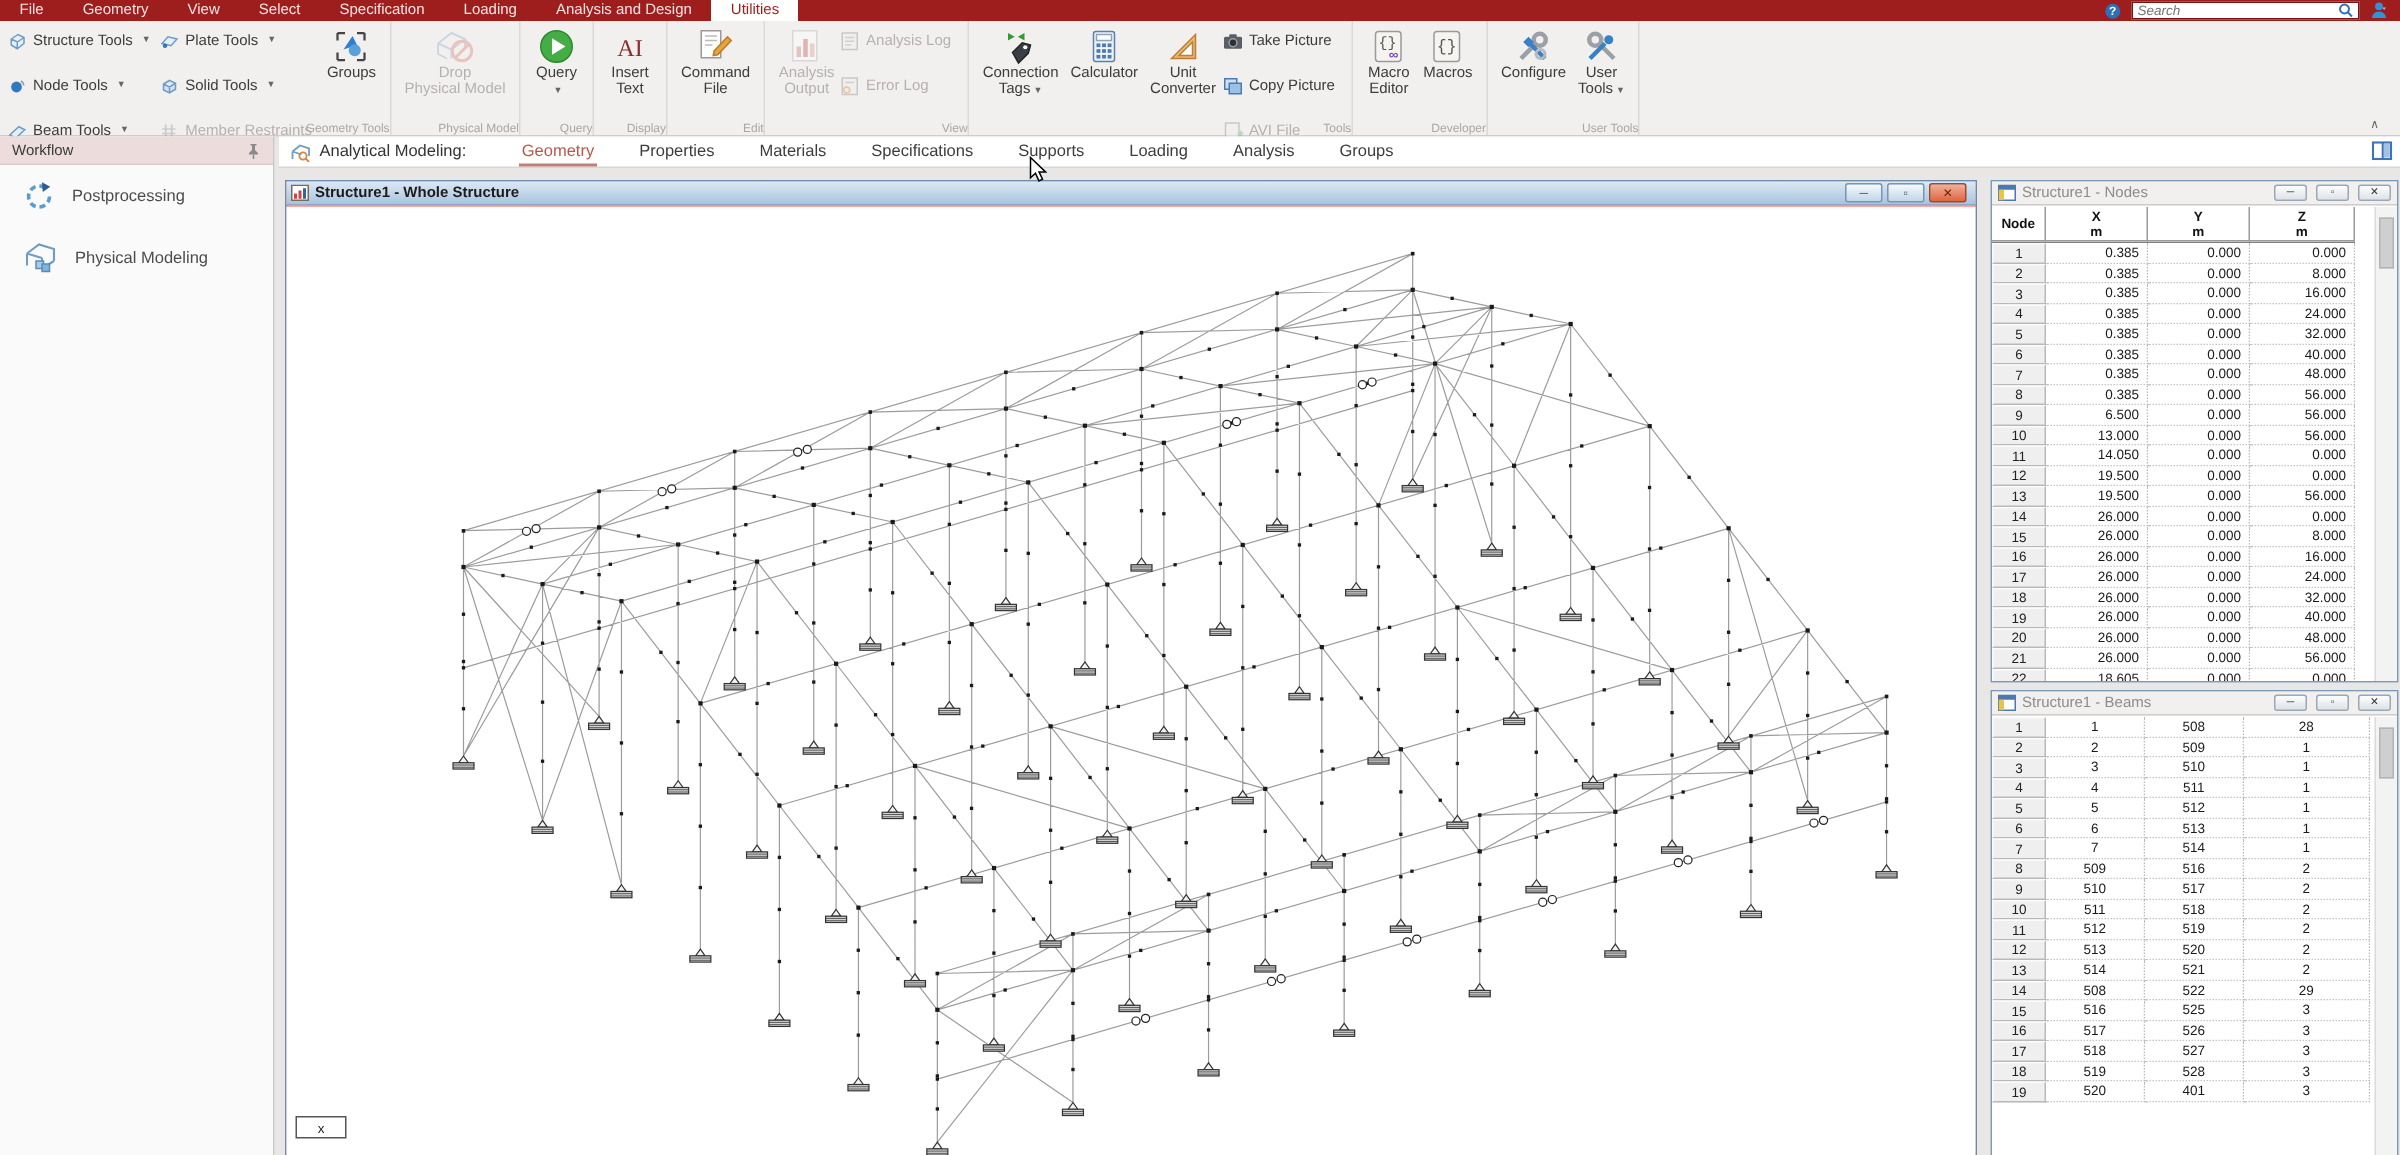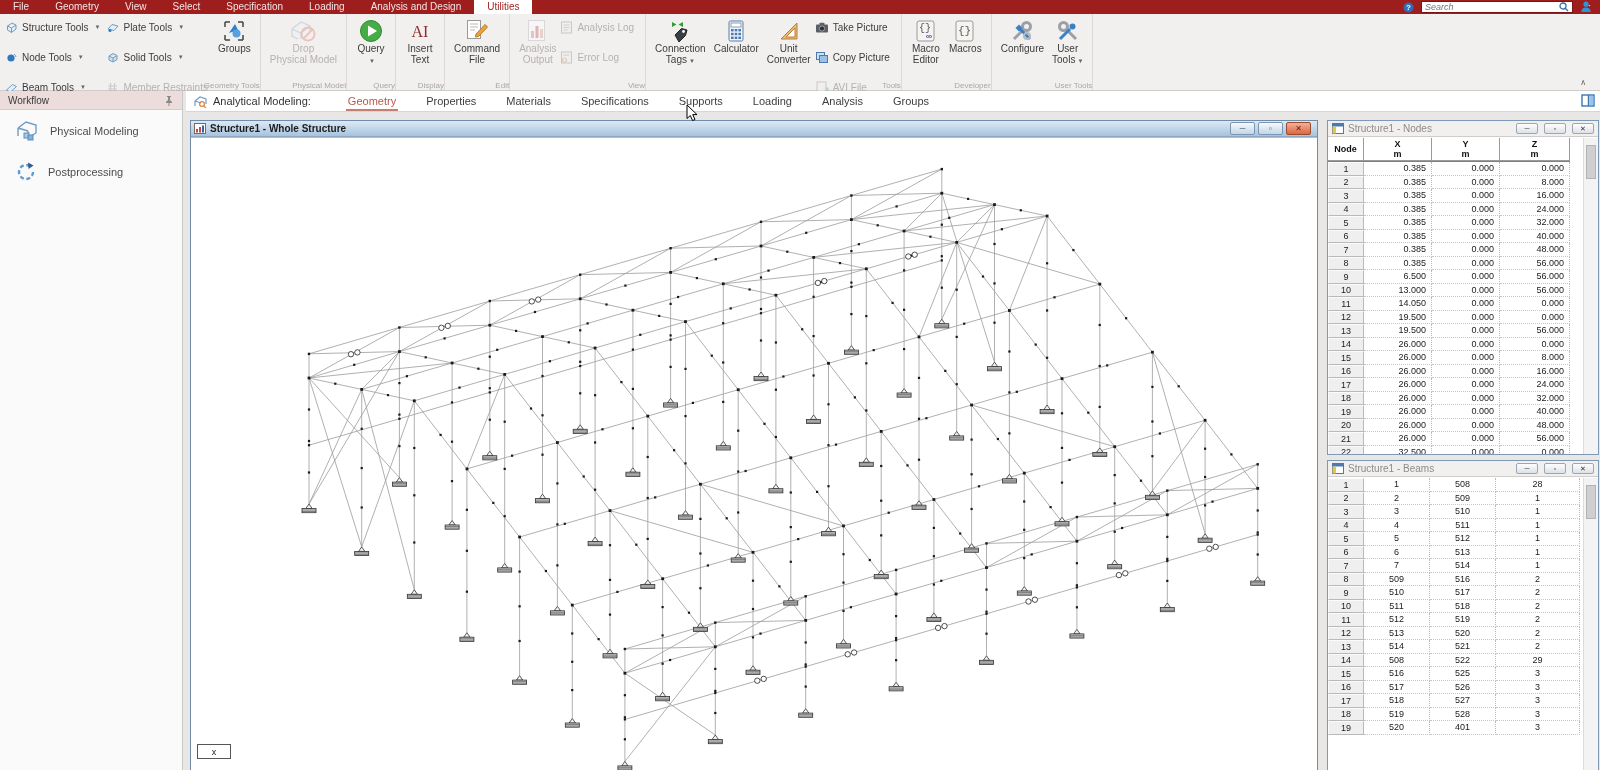--- a/index.html
+++ b/index.html
@@ -479,36 +479,36 @@
     <span class="wf-pin ic">
       <svg width="10" height="11">
           <path d="M3 1 h4 v1 h-1 v3 l2 2 v1 H2 v-1 l2-2 V2 H3 Z" fill="#8a8a8a"></path>
           <line x1="5" y1="8" x2="5" y2="11" stroke="#8a8a8a"></line>
         </svg>
     </span>
   </div>
   <div id="wf-items">
       <div class="wf-item">
         <span class="ic">
+          <svg width="22" height="22">
+            <path d="M18 11 a7 7 0 1 1 -4 -6.3" fill="none" stroke="#5b9bd5" stroke-width="2.4" stroke-dasharray="4 2.6"></path>
+            <path d="M13 1.5 L18.5 4.5 L13.5 8 Z" fill="#2f5b8f"></path>
+          </svg>
+        </span>
+        <span>Postprocessing</span>
+      </div>
+      <div class="wf-item">
+        <span class="ic">
           <svg width="24" height="21">
             <path d="M3 8 L11 2 L21 5 L21 13 M3 8 L3 16 M3 8 L13 11 M13 11 L13 18 M21 13 L13 18" fill="none" stroke="#6f9cc4" stroke-width="1.4"></path>
             <rect x="9" y="13" width="5" height="5" fill="#a9cbe8" stroke="#5b8cb8"></rect>
             <rect x="13" y="15" width="5" height="5" fill="#7fb3dd" stroke="#5b8cb8"></rect>
           </svg>
         </span>
         <span>Physical Modeling</span>
-      </div>
-      <div class="wf-item">
-        <span class="ic">
-          <svg width="22" height="22">
-            <path d="M18 11 a7 7 0 1 1 -4 -6.3" fill="none" stroke="#5b9bd5" stroke-width="2.4" stroke-dasharray="4 2.6"></path>
-            <path d="M13 1.5 L18.5 4.5 L13.5 8 Z" fill="#2f5b8f"></path>
-          </svg>
-        </span>
-        <span>Postprocessing</span>
       </div>
     </div>
 </div>
 
 <div class="modebar">
   <div class="mb-label">
     <span class="ic">
       <svg width="15" height="13">
           <path d="M2 6 L7 2 L13 4 L13 9 M2 6 L2 11 M2 6 L8 8" fill="none" stroke="#6f9cc4" stroke-width="1.2"></path>
           <circle cx="9" cy="9" r="2.4" fill="none" stroke="#d9843f" stroke-width="1.2"></circle>
@@ -1436,21 +1436,21 @@
             <div class="tcell right" style="width: 70px;">48.000</div>
           </div>
           <div class="trow">
             <div class="tnum" style="width: 36px;">21</div>
             <div class="tcell right" style="width: 68px;">26.000</div>
             <div class="tcell right" style="width: 68px;">0.000</div>
             <div class="tcell right" style="width: 70px;">56.000</div>
           </div>
           <div class="trow">
             <div class="tnum" style="width: 36px;">22</div>
-            <div class="tcell right" style="width: 68px;">32.500</div>
+            <div class="tcell right" style="width: 68px;">18.605</div>
             <div class="tcell right" style="width: 68px;">0.000</div>
             <div class="tcell right" style="width: 70px;">0.000</div>
           </div>
         </div>
       <div class="tw-scroll">
           <div class="tw-thumb"></div>
         </div>
     </div>
   </div>
 

